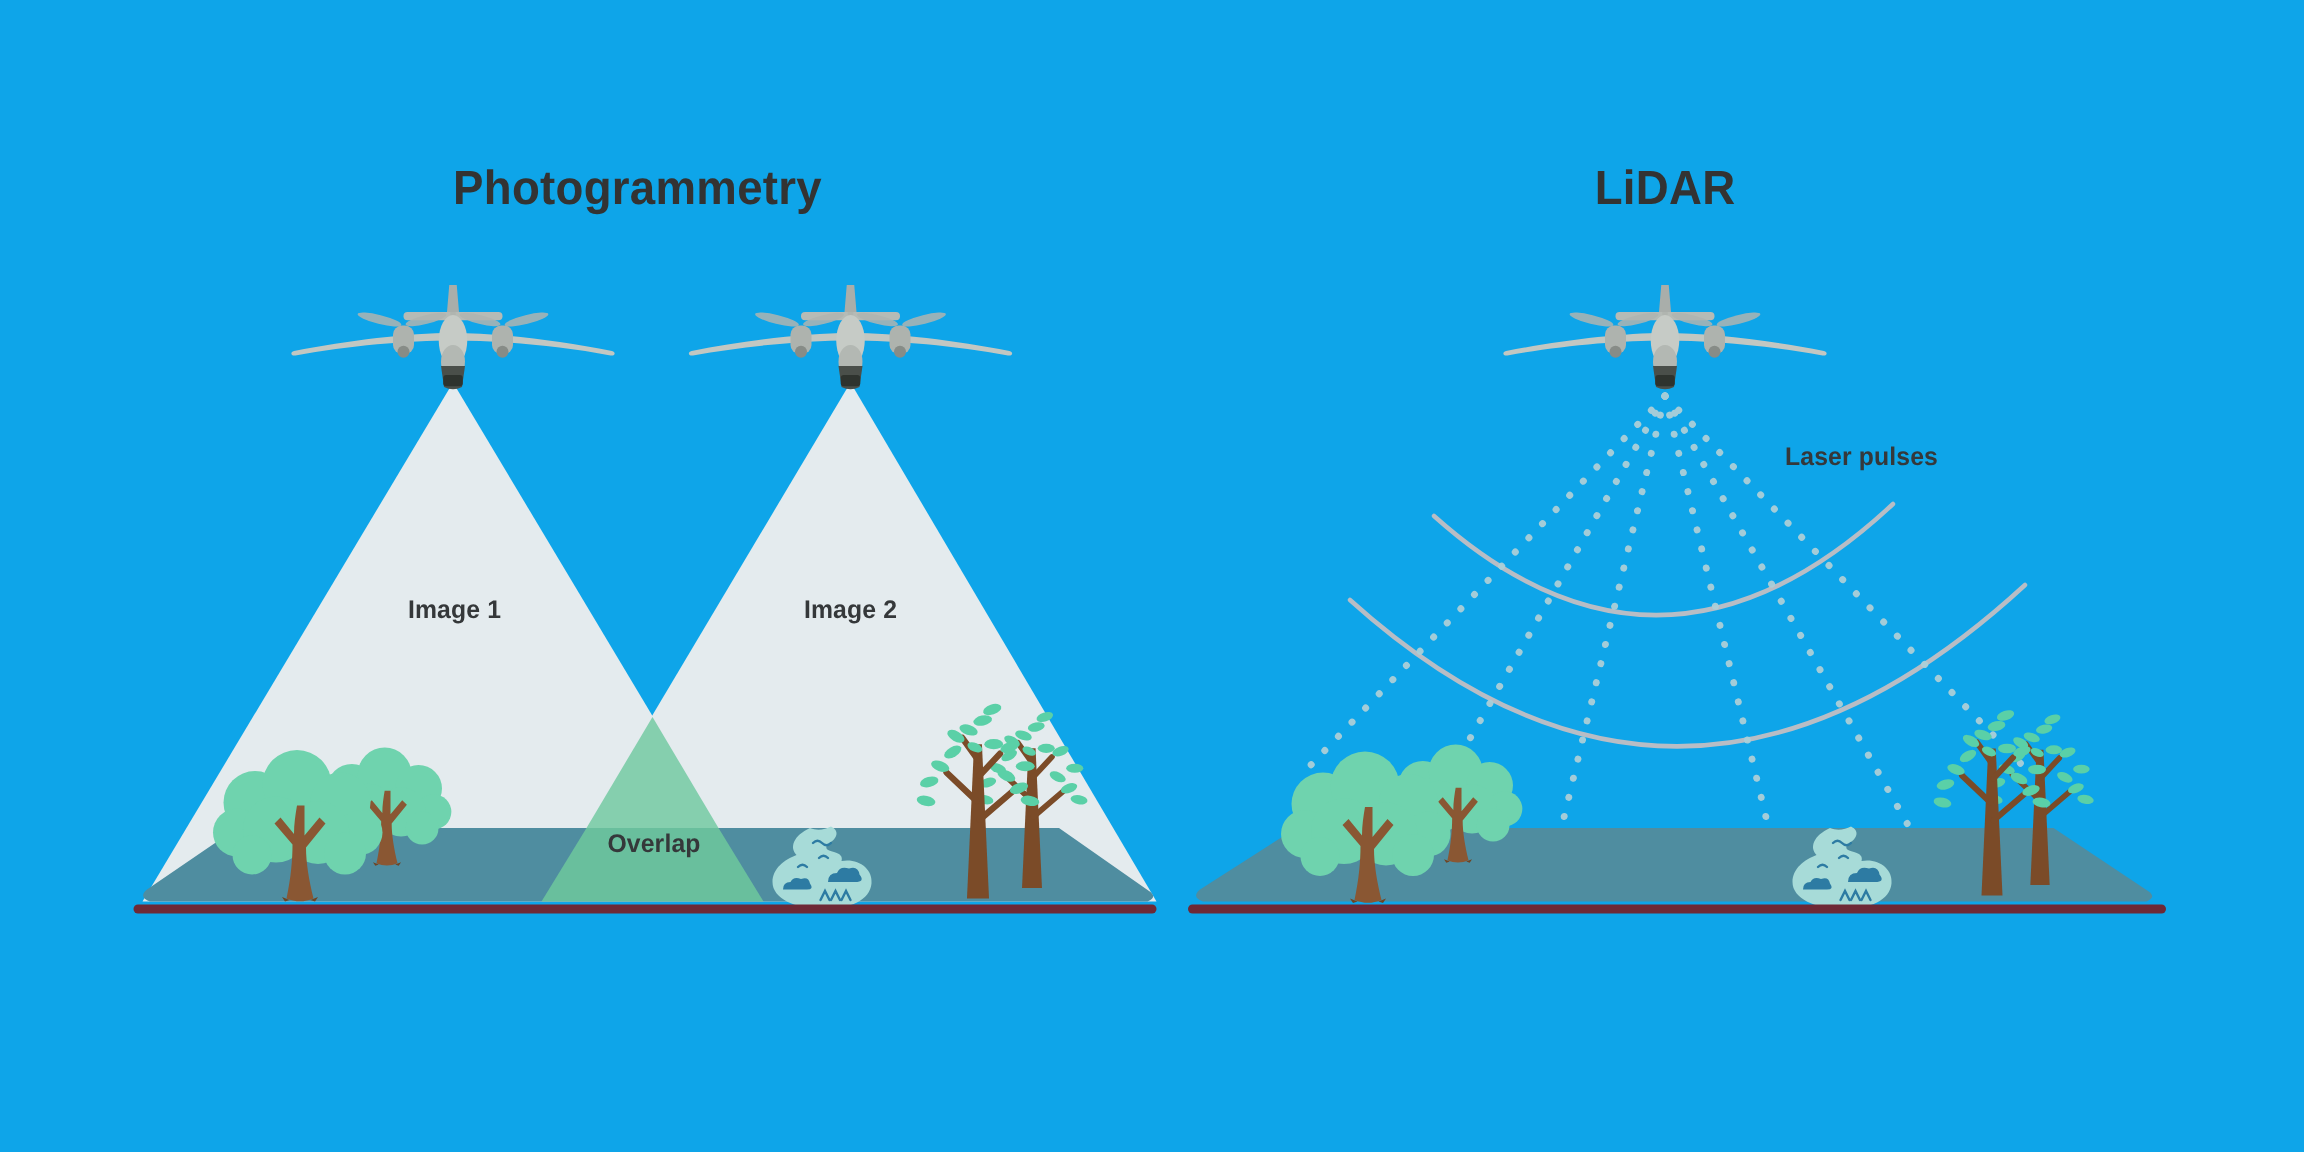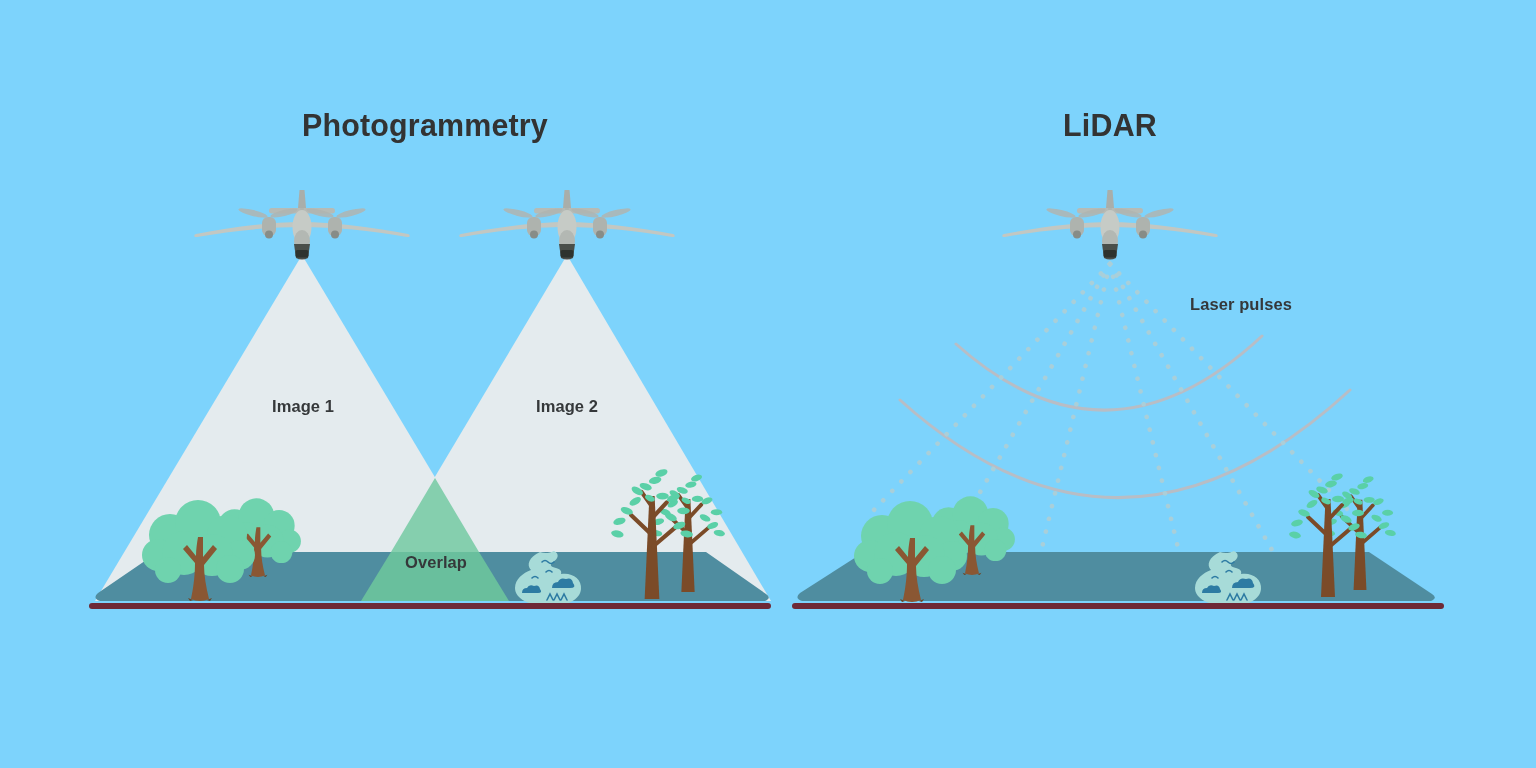--- a/index.html
+++ b/index.html
@@ -1,17 +1,17 @@
 <!DOCTYPE html>
 <html><head>
 <meta charset="utf-8">
 <style>
   html,body{margin:0;padding:0;background:#ffffff;}
   body{width:1536px;height:768px;overflow:hidden;font-family:"Liberation Sans",sans-serif;}
-  .stage{position:relative;width:1536px;height:768px;background:#7dd3fc;}
+  .stage{position:relative;width:1536px;height:768px;background:#0ea5e9;}
   .stage svg{position:absolute;left:0;top:0;}
   .lbl{position:absolute;font-weight:bold;color:#35383a;white-space:nowrap;}
   .title{font-size:32px;color:#333333;transform:translateX(-50%) scaleX(.95);letter-spacing:.2px;}
   .tag{font-size:17px;transform:translateX(-50%) scaleX(.97);letter-spacing:.1px;}
 </style>
 </head>
 <body>
 
 <div class="stage">
 

